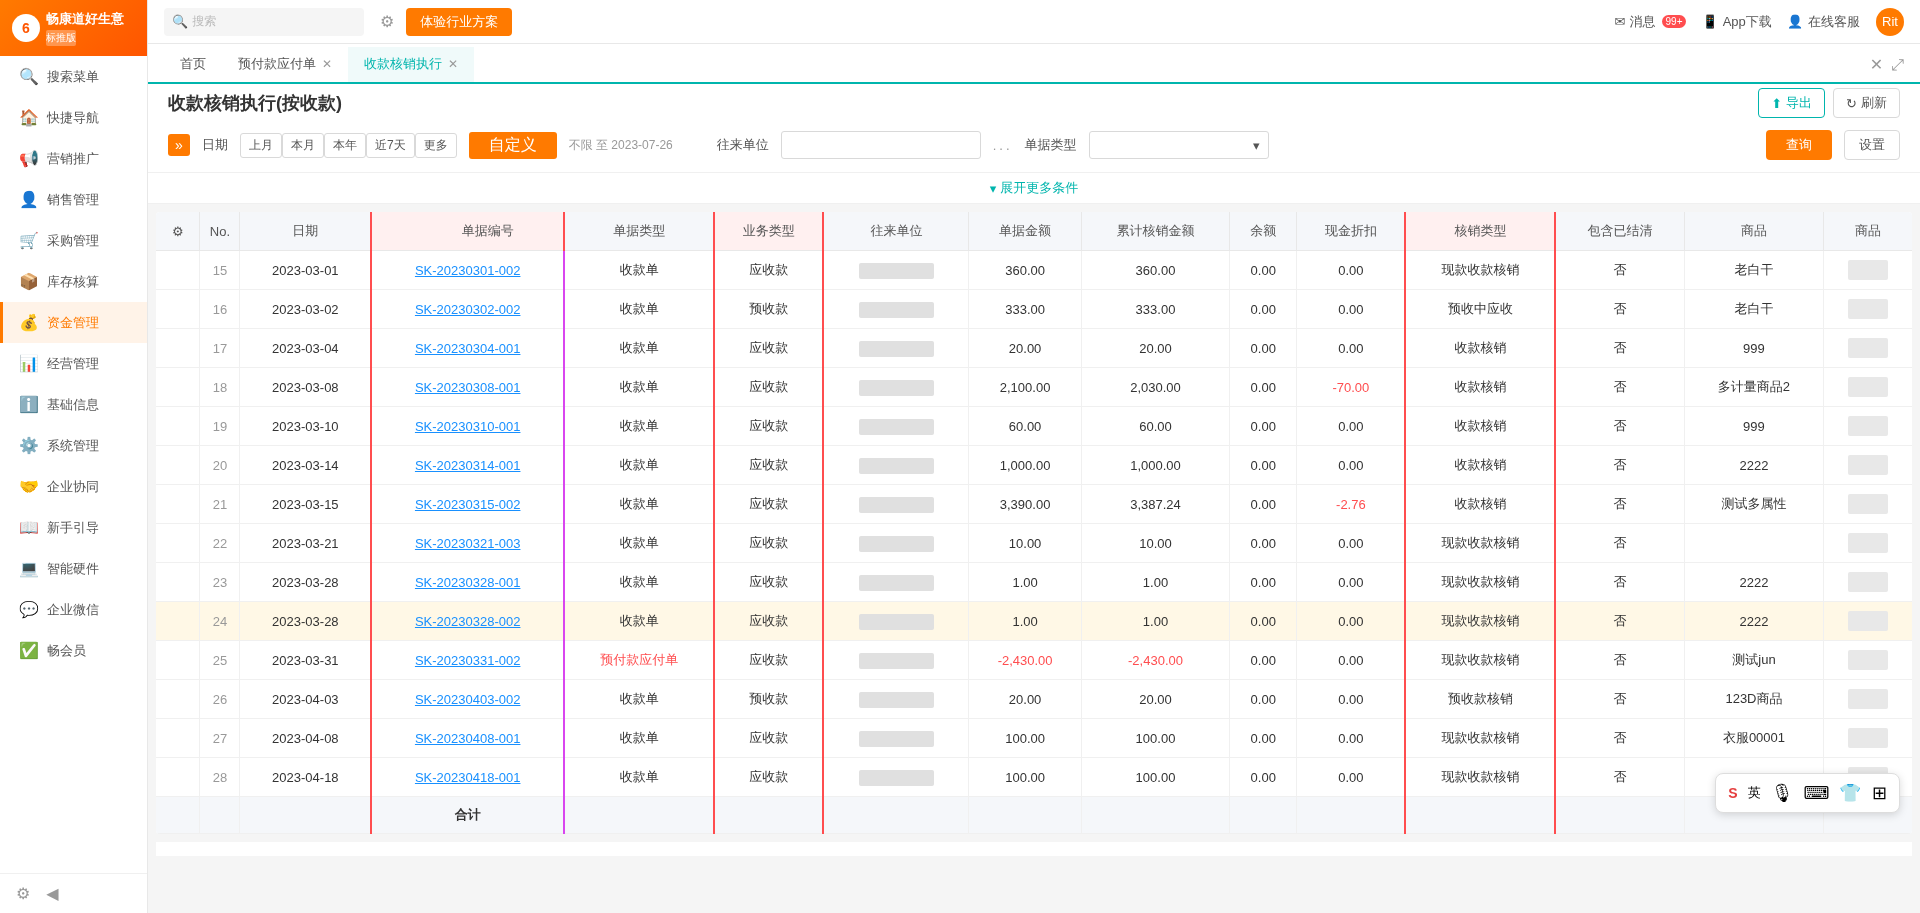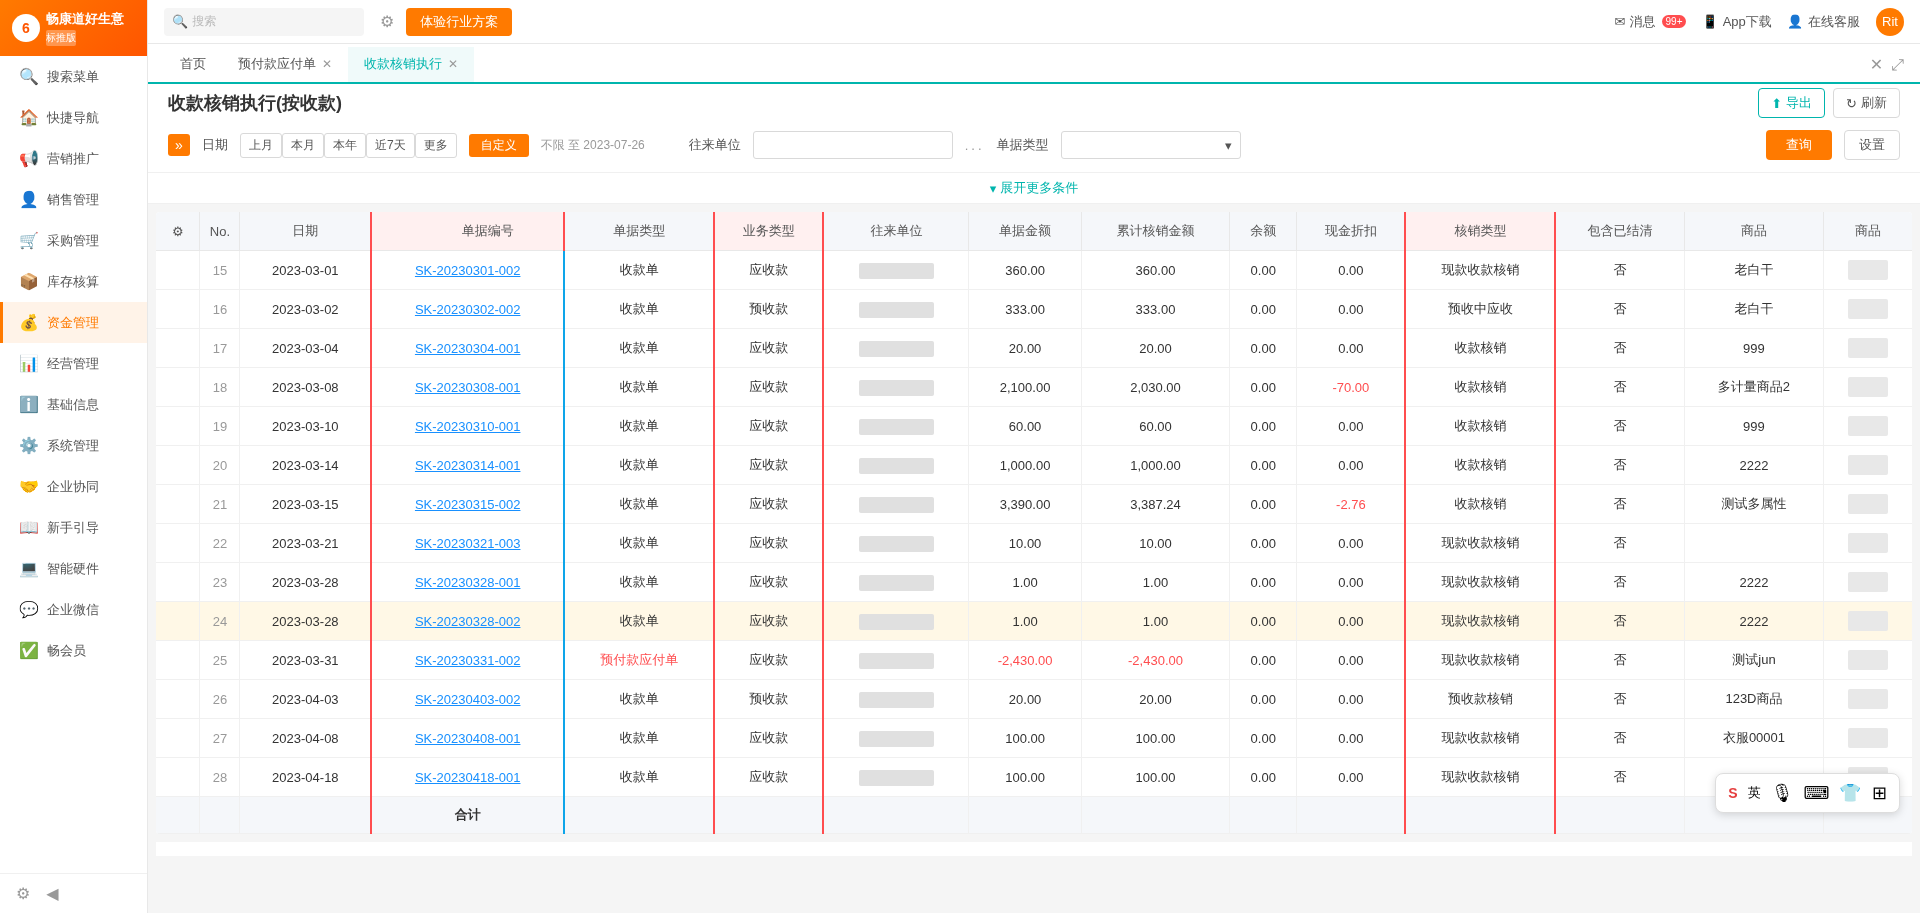--- a/index.html
+++ b/index.html
@@ -155,21 +155,21 @@
     .filter-label { color: #555; font-weight: 500; }
     .date-btns { display: flex; gap: 0; }
     .date-btn {
       padding: 3px 8px; border: 1px solid #d9d9d9;
       background: #fff; border-radius: 3px;
       cursor: pointer; color: #555; font-size: 12px;
     }
     .date-custom {
       background: #ff7a00; color: #fff;
       border: none; border-radius: 3px;
-      padding: 3px 12px; cursor: pointer; font-size: 12px;
+      padding: 3px 20px; cursor: pointer; font-size: 16px;
     }
     .date-range-text { color: #999; font-size: 12px; }
     .filter-input {
       border: 1px solid #d9d9d9; border-radius: 3px;
       padding: 4px 8px; min-width: 180px; color: #999;
     }
     .filter-dots { color: #999; letter-spacing: 3px; }
     .filter-select {
       border: 1px solid #d9d9d9; border-radius: 3px;
       padding: 4px 8px; min-width: 160px; color: #555;
@@ -232,21 +232,21 @@
       color: #333;
       white-space: nowrap;
     }
     td:last-child { border-right: none; }
     tr.highlighted { background: #fff8e6; }
     .link-text { color: #1890ff; cursor: pointer; text-decoration: underline; }
     .text-red { color: #ff4d4f; }
     .col-no { width: 40px; color: #999; }
 
     
-    .col-billno { border-left: 2px solid #ff4d4f; border-right: 2px solid #0ea5e9; padding-left: 8px; }
+    .col-billno { border-left: 2px solid #ff4d4f; border-right: 2px solid #d946ef; padding-left: 8px; }
     .col-biztype { border-left: 2px solid #ff4d4f; border-right: 2px solid #ff4d4f; }
     .col-canceltype { border-left: 2px solid #ff4d4f; border-right: 2px solid #ff4d4f; }
 
     th.col-billno-h { border-left: 2px solid #ff4d4f; border-right: 2px solid #ff4d4f; background: #fff0f0; padding-left: 48px; }
     th.col-biztype-h { border-left: 2px solid #ff4d4f; border-right: 2px solid #ff4d4f; background: #fff0f0; }
     th.col-canceltype-h { border-left: 2px solid #ff4d4f; border-right: 2px solid #ff4d4f; background: #fff0f0; }
 
     .tfoot-row { background: #f5f7fa; font-weight: bold; }
     .tfoot-row td { border-top: 1px solid #e8e8e8; }
 

